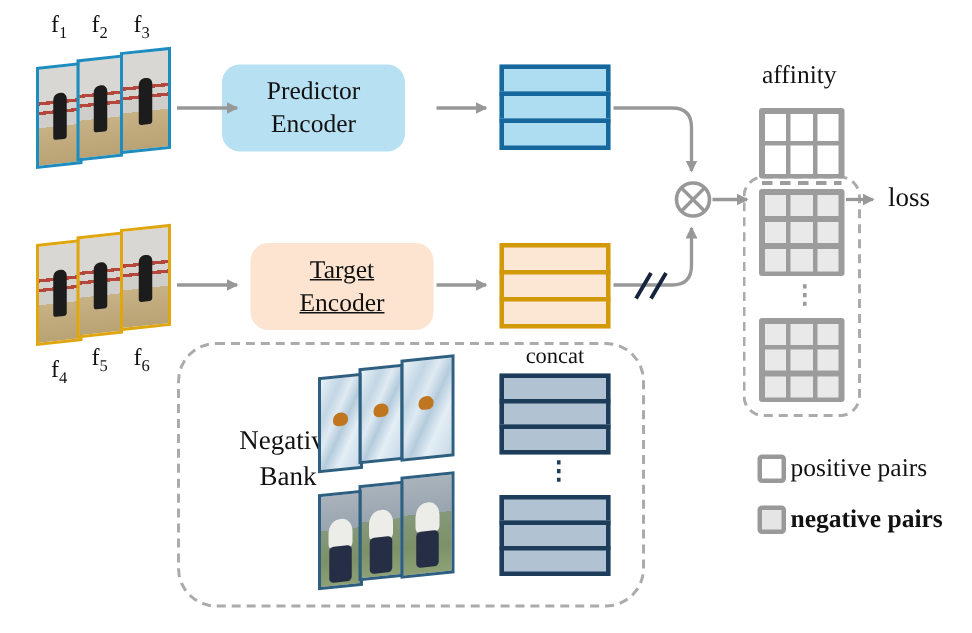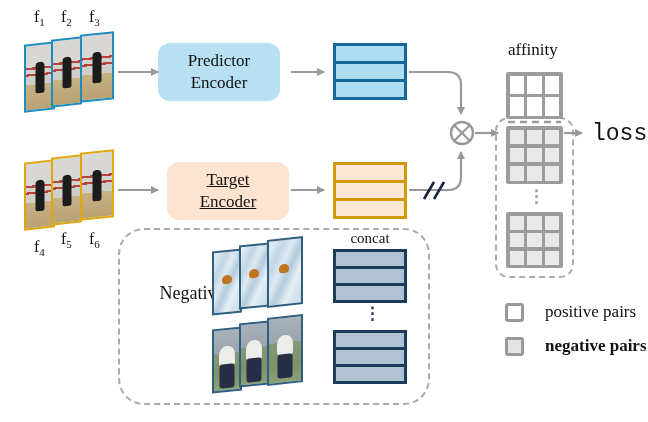--- a/index.html
+++ b/index.html
@@ -36,25 +36,25 @@
   .pair-grid{position:absolute;width:57px;display:grid;grid-template-columns:repeat(3,1fr);gap:3.5px;padding:3.5px;box-sizing:border-box;background:var(--matrix-gray,#9c9c9c);border-radius:2px;}
   .pair-grid .cell{background:#fff;}
   .pair-grid.neg .cell{background:var(--negative-cell-fill,#e9e9e9);}
   .dashed-box{position:absolute;border:2.5px dashed #ababab;box-sizing:border-box;}
   .dots{position:absolute;font-weight:bold;font-size:17px;letter-spacing:0;line-height:1;}
   .dots.gray{color:#9a9a9a;}
   .dots.navy{color:#1d3c5a;}
   
   .t{position:absolute;white-space:nowrap;}
   .affinity-t{font-size:17px;}
-  .loss-t{font-size:23px;font-family:Liberation Mono, monospace;}
+  .loss-t{font-size:18px;}
   .concat-t{font-size:15px;width:74px;text-align:center;}
   .negbank-t{font-size:18px;width:126px;text-align:center;line-height:1.35;}
   
-  .legend-row{position:absolute;display:flex;align-items:center;gap:21px;}
+  .legend-row{position:absolute;display:flex;align-items:center;gap:3px;}
   .legend-sq{width:19px;height:19px;box-sizing:border-box;border:3px solid #999;border-radius:3px;background:#fff;}
   .legend-sq.neg{background:#e5e5e5;}
   .legend-row span{font-size:17px;}
   svg.overlay{position:absolute;left:0;top:0;pointer-events:none;}
 </style>
 </head>
 <body>
 
 <div class="canvas">
 
@@ -67,41 +67,42 @@
   <div class="frame blue squash" style="left:80px;top:33px;width:34px;height:68px;z-index:5;"></div>
 
   <div class="frame gold squash" style="left:24px;top:161px;width:31px;height:68px;z-index:3;"></div>
   <div class="frame gold squash" style="left:51px;top:156px;width:31px;height:68px;z-index:4;"></div>
   <div class="frame gold squash" style="left:80px;top:151px;width:34px;height:68px;z-index:5;"></div>
 
   <span class="flabel" style="left:34px;top:238px;"><span>f</span><sub>4</sub></span>
   <span class="flabel" style="left:61px;top:230px;"><span>f</span><sub>5</sub></span>
   <span class="flabel" style="left:89px;top:230px;"><span>f</span><sub>6</sub></span>
 
-  <div class="encoder pred" style="left:158px;top:43px;justify-content:center;">
+  <div class="encoder pred" style="left:148px;top:43px;justify-content:center;">
       <span>Predictor Encoder</span>
     </div>
   <div class="encoder targ" style="left:167px;top:162px;text-decoration:underline;">
       <span>Target Encoder</span>
     </div>
 
   <div class="stack blue" style="left:333px;top:43px;">
       <div></div>
       <div></div>
       <div></div>
     </div>
   <div class="stack orange" style="left:333px;top:162px;">
       <div></div>
       <div></div>
       <div></div>
     </div>
 
   <div class="dashed-box" style="left:118px;top:228px;width:312px;height:177px;border-radius:26px;"></div>
   <div class="t negbank-t" style="left:129px;top:281px;">
     <div>Negative</div>
+    <div>Bank</div>
   </div>
 
   <div class="frame navy snow" style="left:212px;top:250px;width:30px;height:64px;z-index:3;"></div>
   <div class="frame navy snow" style="left:239px;top:244px;width:30px;height:64px;z-index:4;"></div>
   <div class="frame navy snow" style="left:267px;top:238px;width:36px;height:68px;z-index:5;"></div>
 
   <div class="frame navy gym" style="left:212px;top:328px;width:30px;height:64px;z-index:3;"></div>
   <div class="frame navy gym" style="left:239px;top:322px;width:30px;height:64px;z-index:4;"></div>
   <div class="frame navy gym" style="left:267px;top:316px;width:36px;height:68px;z-index:5;"></div>
 

